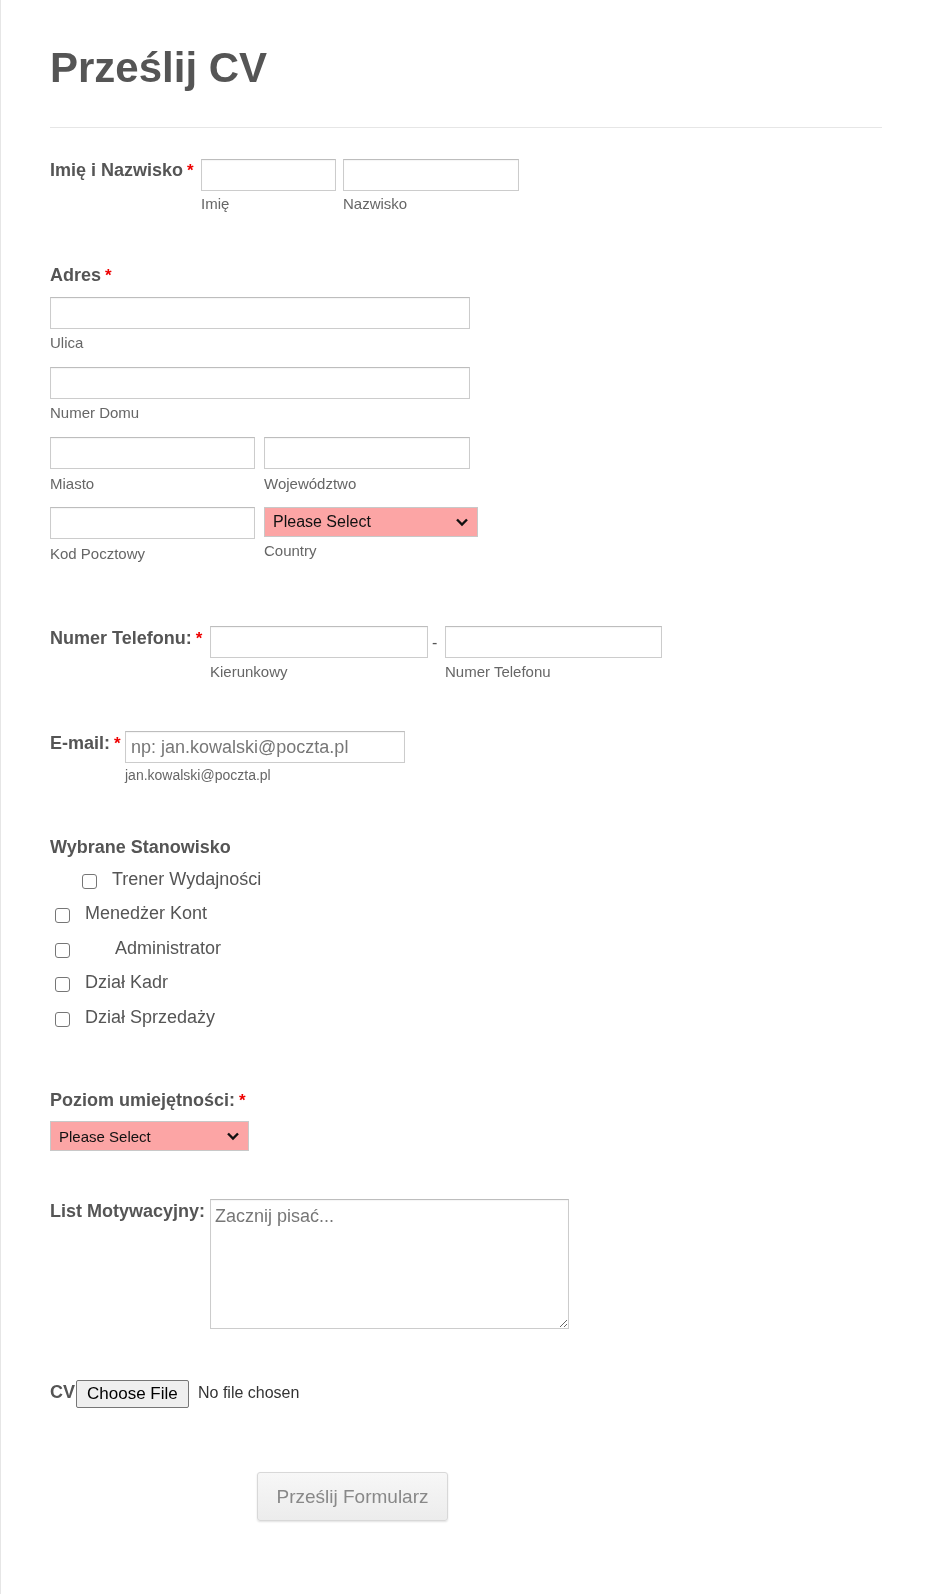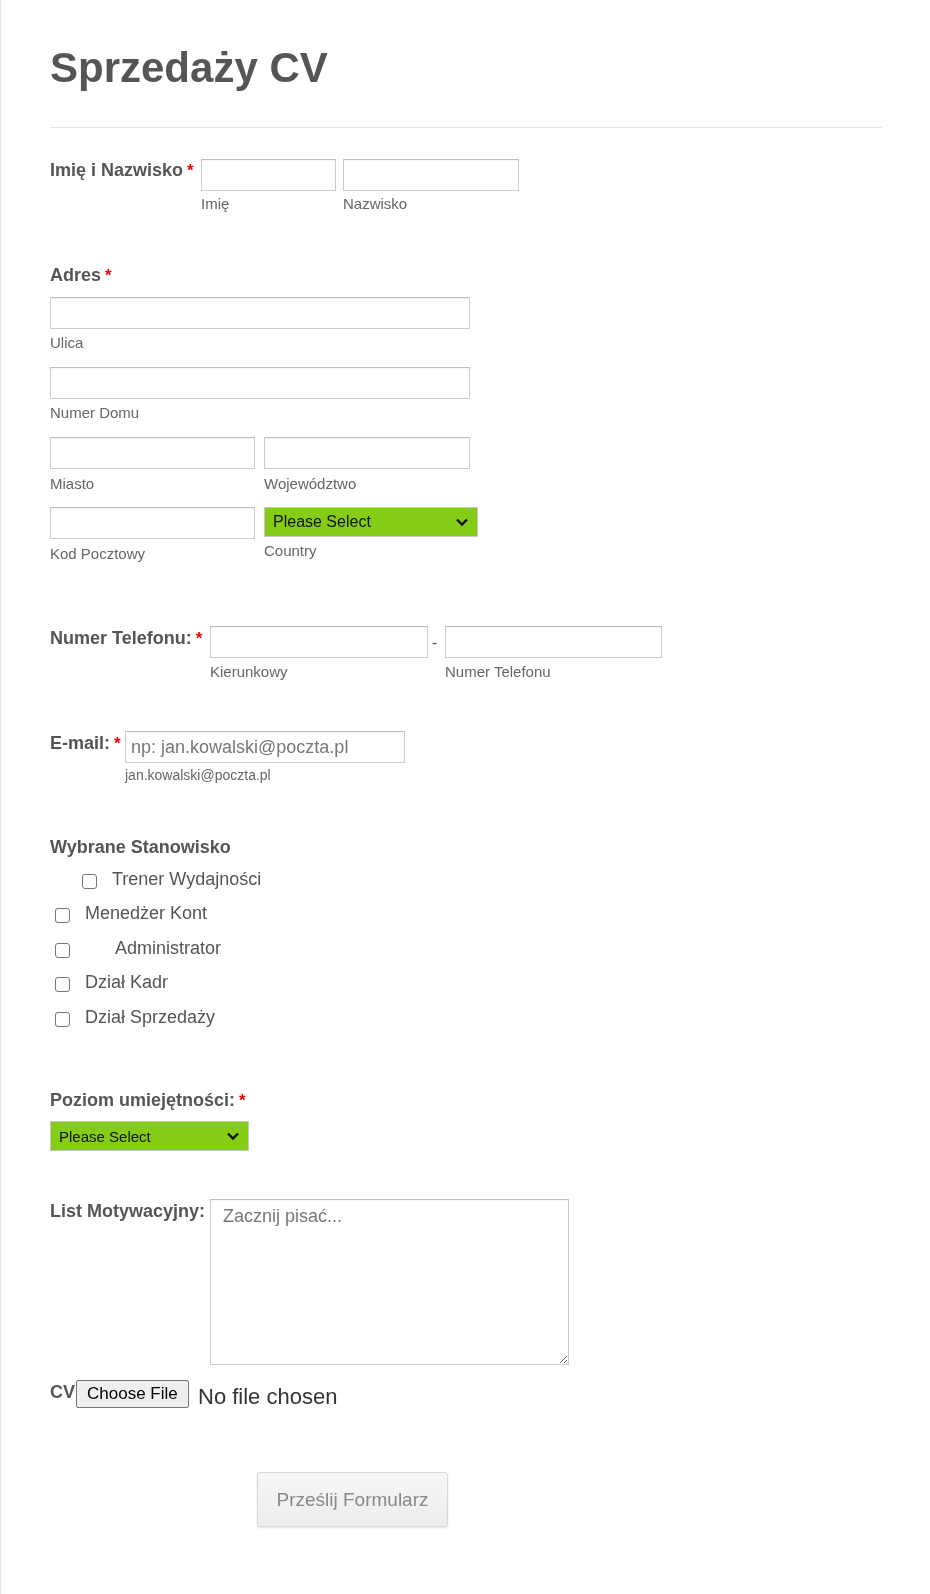--- a/index.html
+++ b/index.html
@@ -19,57 +19,57 @@
     .input {
       position: absolute; box-sizing: border-box; height: 32px;
       border: 1px solid #ccc; border-top-color: #bdbdbd; background: #fff;
       box-shadow: inset 0 1px 1px rgba(0,0,0,0.04);
       font-family: "Liberation Sans", sans-serif; font-size: 18px; padding: 4px 6px; color: #333; outline: none;
     }
     .input::placeholder { color: #777; }
     .sub { position: absolute; font-size: 15px; color: #666; white-space: nowrap; }
     .select {
       position: absolute; box-sizing: border-box; height: 30px;
-      border: 1px solid #c8c8c8; background: #84cc16;
+      border: 1px solid #c8c8c8; background: #fca5a5;
       font-family: "Liberation Sans", sans-serif; font-size: 16px; color: #111;
       display: flex; align-items: center; padding: 0 8px; justify-content: space-between;
     }
     .select .chev { width: 14px; height: 14px; display: inline-block; }
     .dash { position: absolute; font-size: 16px; color: #555; }
     .cb-row { position: absolute; left: 55px; display: flex; align-items: center; }
     .cb {
       width: 15px; height: 15px; box-sizing: border-box; border: 1px solid #767676;
       border-radius: 3px; background: #fff; margin-right: 15px; margin-top: 4px;
     }
     .cb-label { font-size: 18px; color: #555; }
     textarea.input {
-      resize: both; height: 166px; padding: 5px 12px; font-size: 18px; line-height: 22px;
+      resize: both; height: 130px; padding: 5px 4px; font-size: 18px; line-height: 22px;
     }
     .file-btn {
       position: absolute; box-sizing: border-box; height: 28px; padding: 0 10px;
       background: #efefef; border: 1px solid #767676; border-radius: 2px;
       font-family: "Liberation Sans", sans-serif; font-size: 17px; color: #000;
       display: flex; align-items: center; text-align: center;
     }
-    .file-status { position: absolute; font-size: 22px; color: #333; }
+    .file-status { position: absolute; font-size: 16px; color: #333; }
     .submit {
-      position: absolute; box-sizing: border-box; left: 257px; top: 1496px; width: 191px; height: 55px;
+      position: absolute; box-sizing: border-box; left: 257px; top: 1496px; width: 191px; height: 49px;
       border: 1px solid #d8d8d8; border-radius: 3px;
       background: linear-gradient(#f7f7f7, #ececec);
       box-shadow: 0 1px 2px rgba(0,0,0,0.12);
       font-family: "Liberation Sans", sans-serif; font-size: 19px; color: #888;
       display: flex; align-items: center; justify-content: center;
     }
   </style>
 </head>
 <body>
 
 <div class="left-border"></div>
 
-<h1>Sprzedaży CV</h1>
+<h1>Prześlij CV</h1>
 <div class="divider"></div>
 
 <div class="abs label" style="left:50px; top:160px;">
   <span>Imię i Nazwisko</span><span class="req">*</span>
 </div>
 <input class="input" style="left: 201px; top: 159px; width: 135px;" value="">
 <div class="sub" style="left:201px; top:195px;">Imię</div>
 <input class="input" style="left: 343px; top: 159px; width: 176px;" value="">
 <div class="sub" style="left:343px; top:195px;">Nazwisko</div>
 

